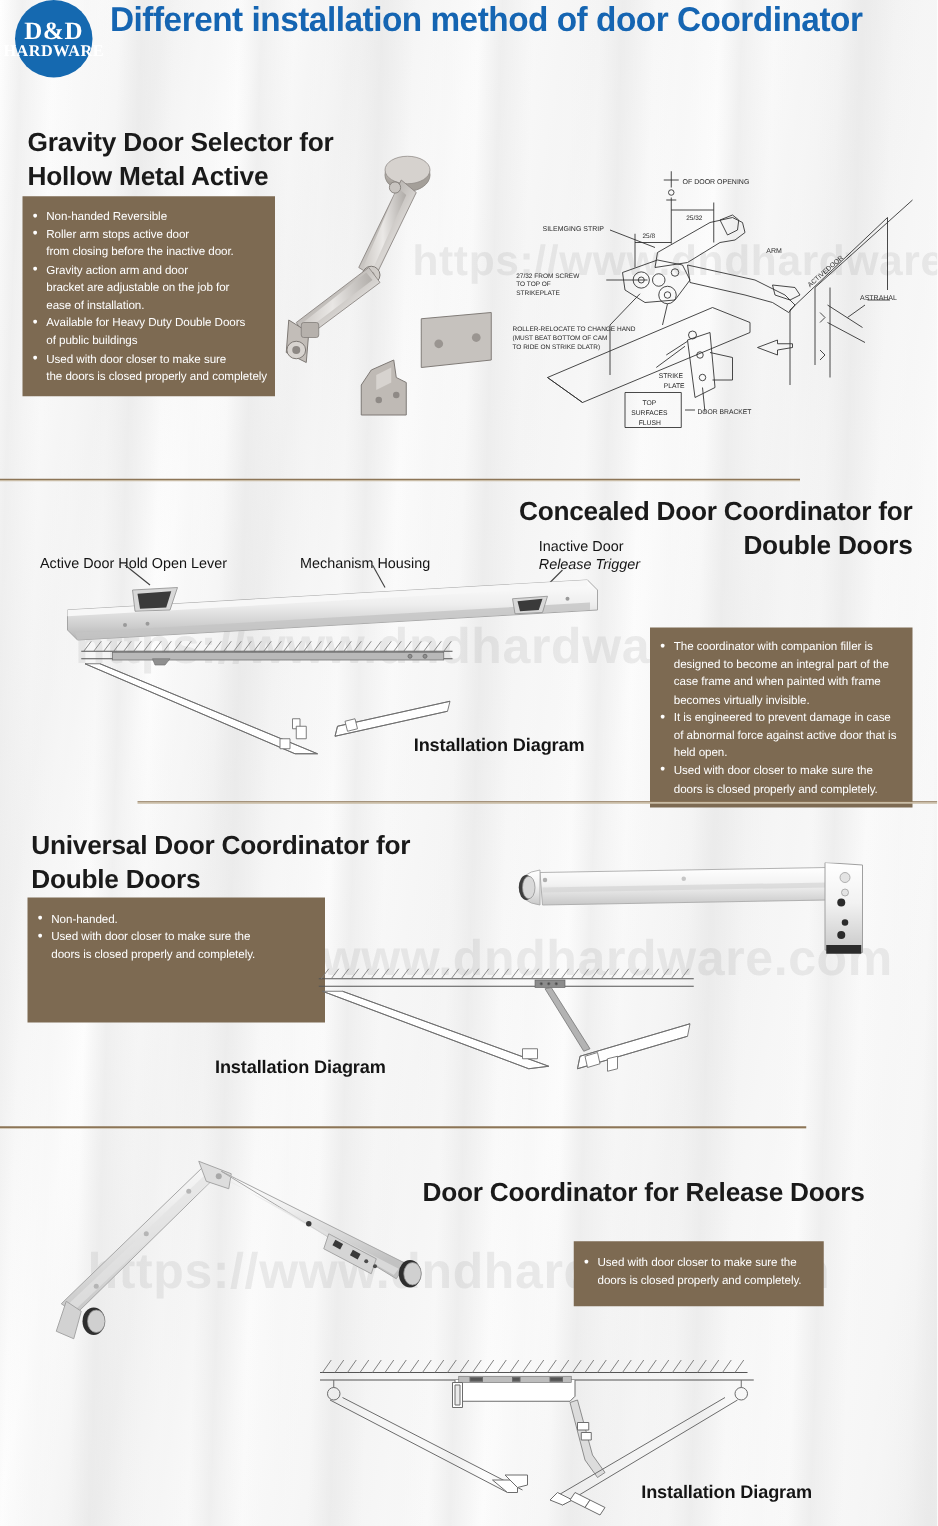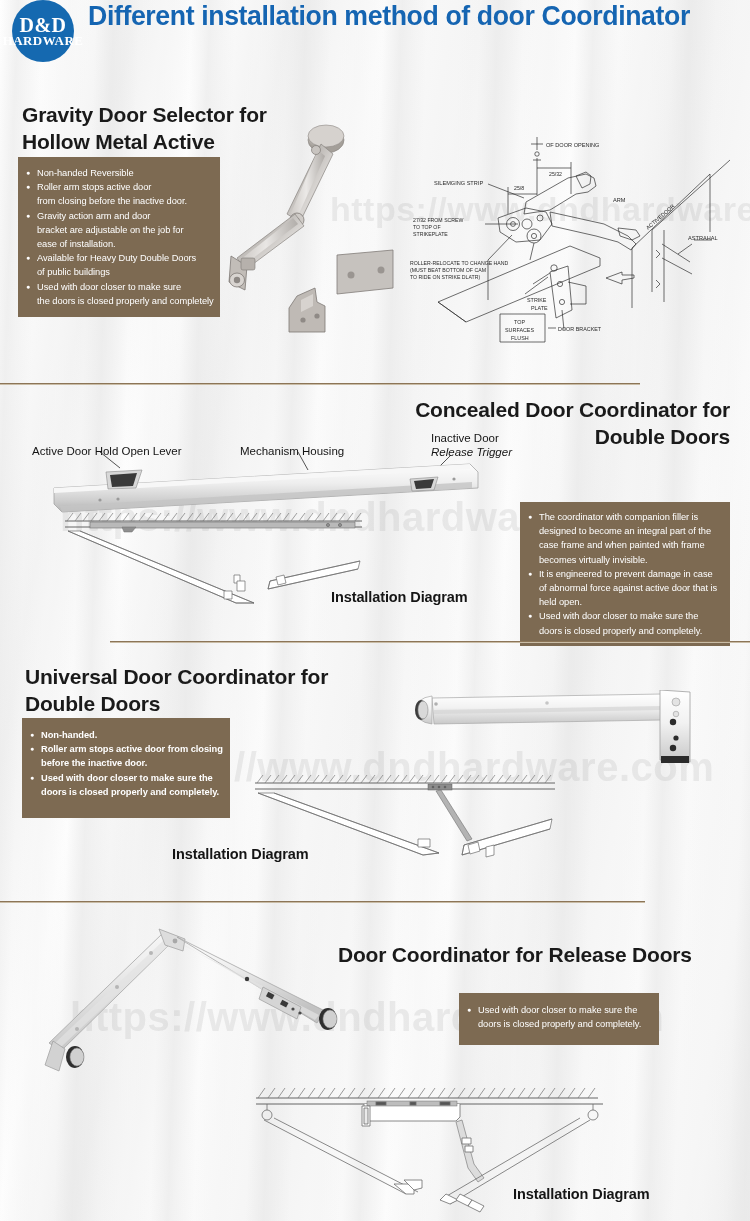--- a/index.html
+++ b/index.html
@@ -450,28 +450,24 @@
 
   <div class="install-label" style="left:331px; top:589px;">Installation Diagram</div>
 
   <div class="divider" style="left:110px; top:641px; width:640px;"></div>
 
   <div class="sec-title" style="left:25px; top:663px; width:340px;">
     <div>Universal Door Coordinator for</div>
     <div>Double Doors</div>
   </div>
 
-  <div class="brown-box" style="left:22px; top:718px; width:208px; height:100px; padding-top:10px;font-weight:bold;">
+  <div class="brown-box" style="left:22px; top:718px; width:238px; height:100px; padding-top:10px;">
     <ul>
       <li>
         <span>Non-handed.</span>
-      </li>
-      <li>
-        <span>Roller arm  stops active door from closing</span>
-        <span class="cont">before the inactive door.</span>
       </li>
       <li>
         <span>Used with door closer to make sure the</span>
         <span class="cont">doors is closed properly and completely.</span>
       </li>
     </ul>
   </div>
 
   <div class="art" style="left:412px; top:690px;">
     <svg width="285" height="90" viewBox="0 0 285 90">

